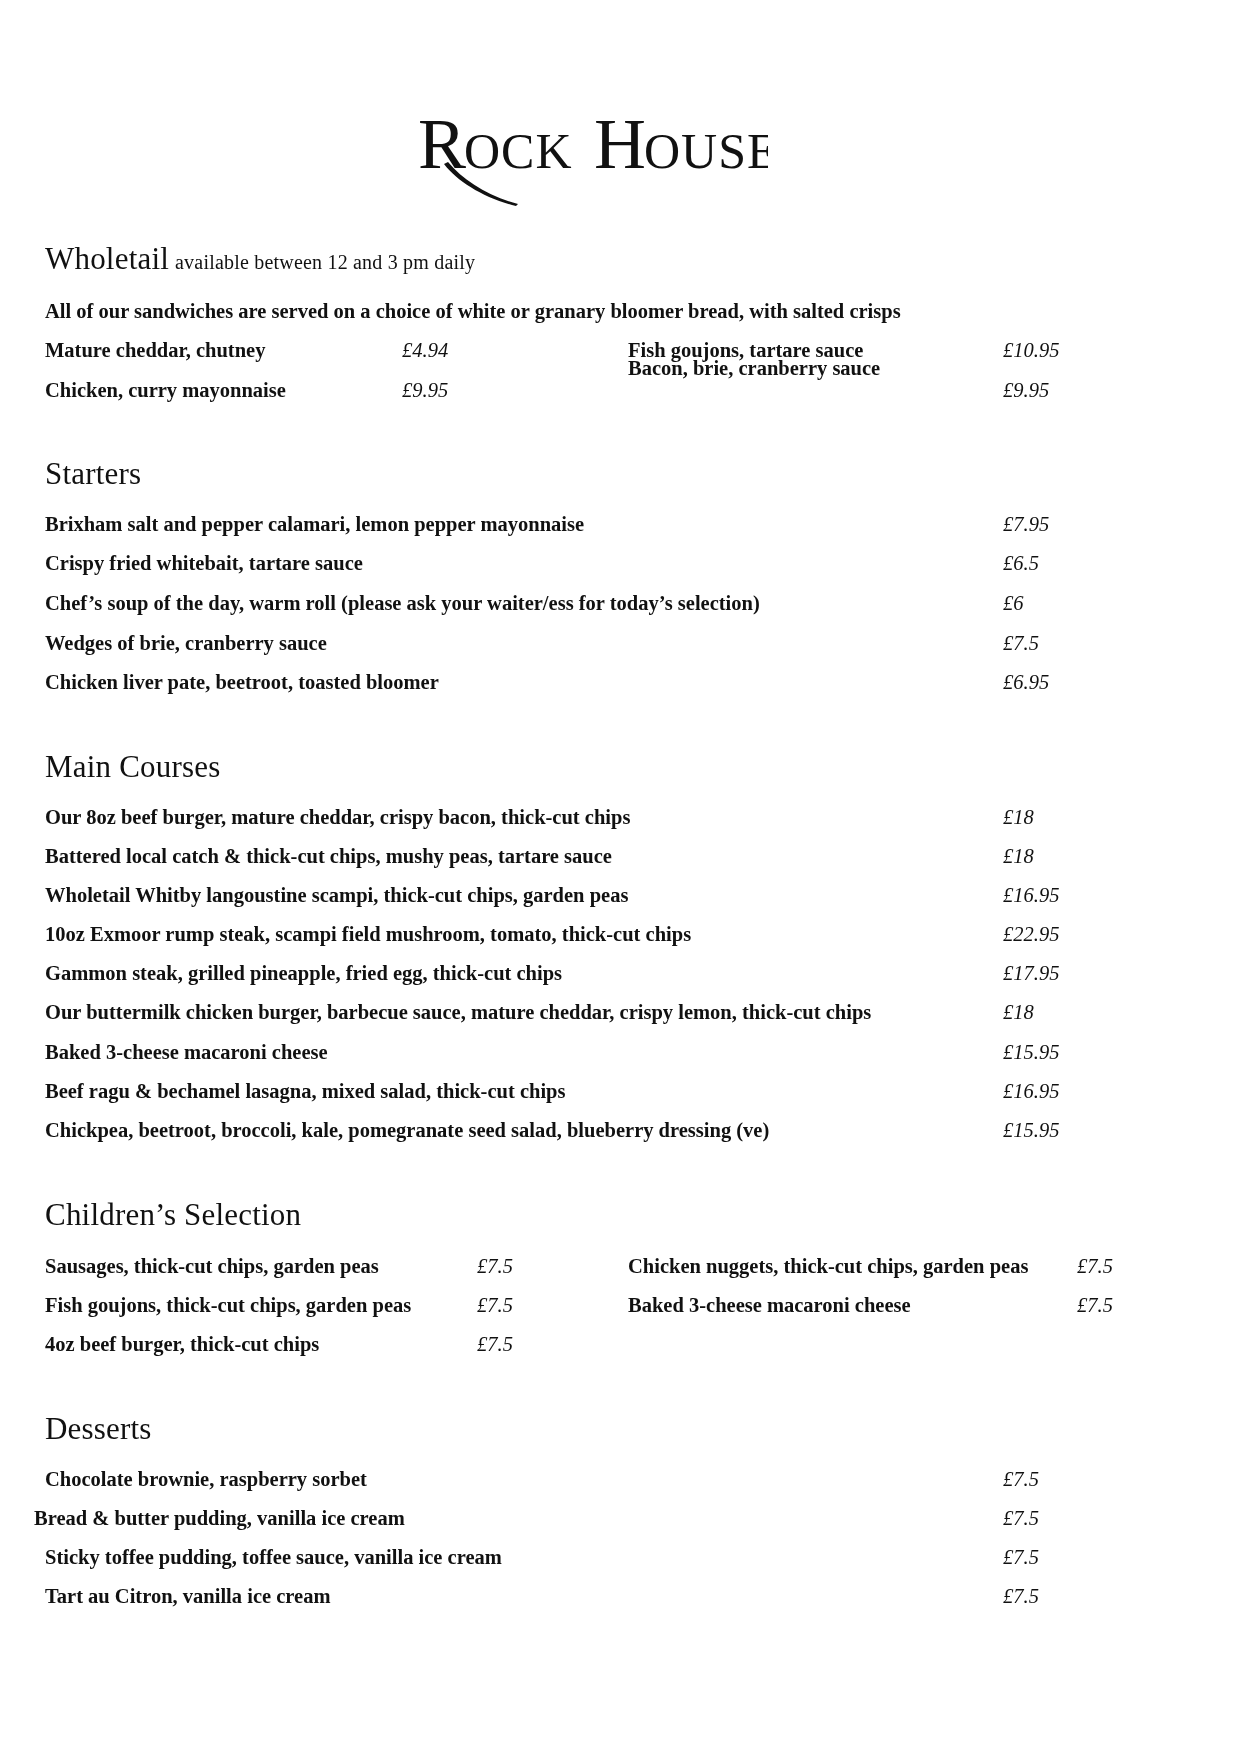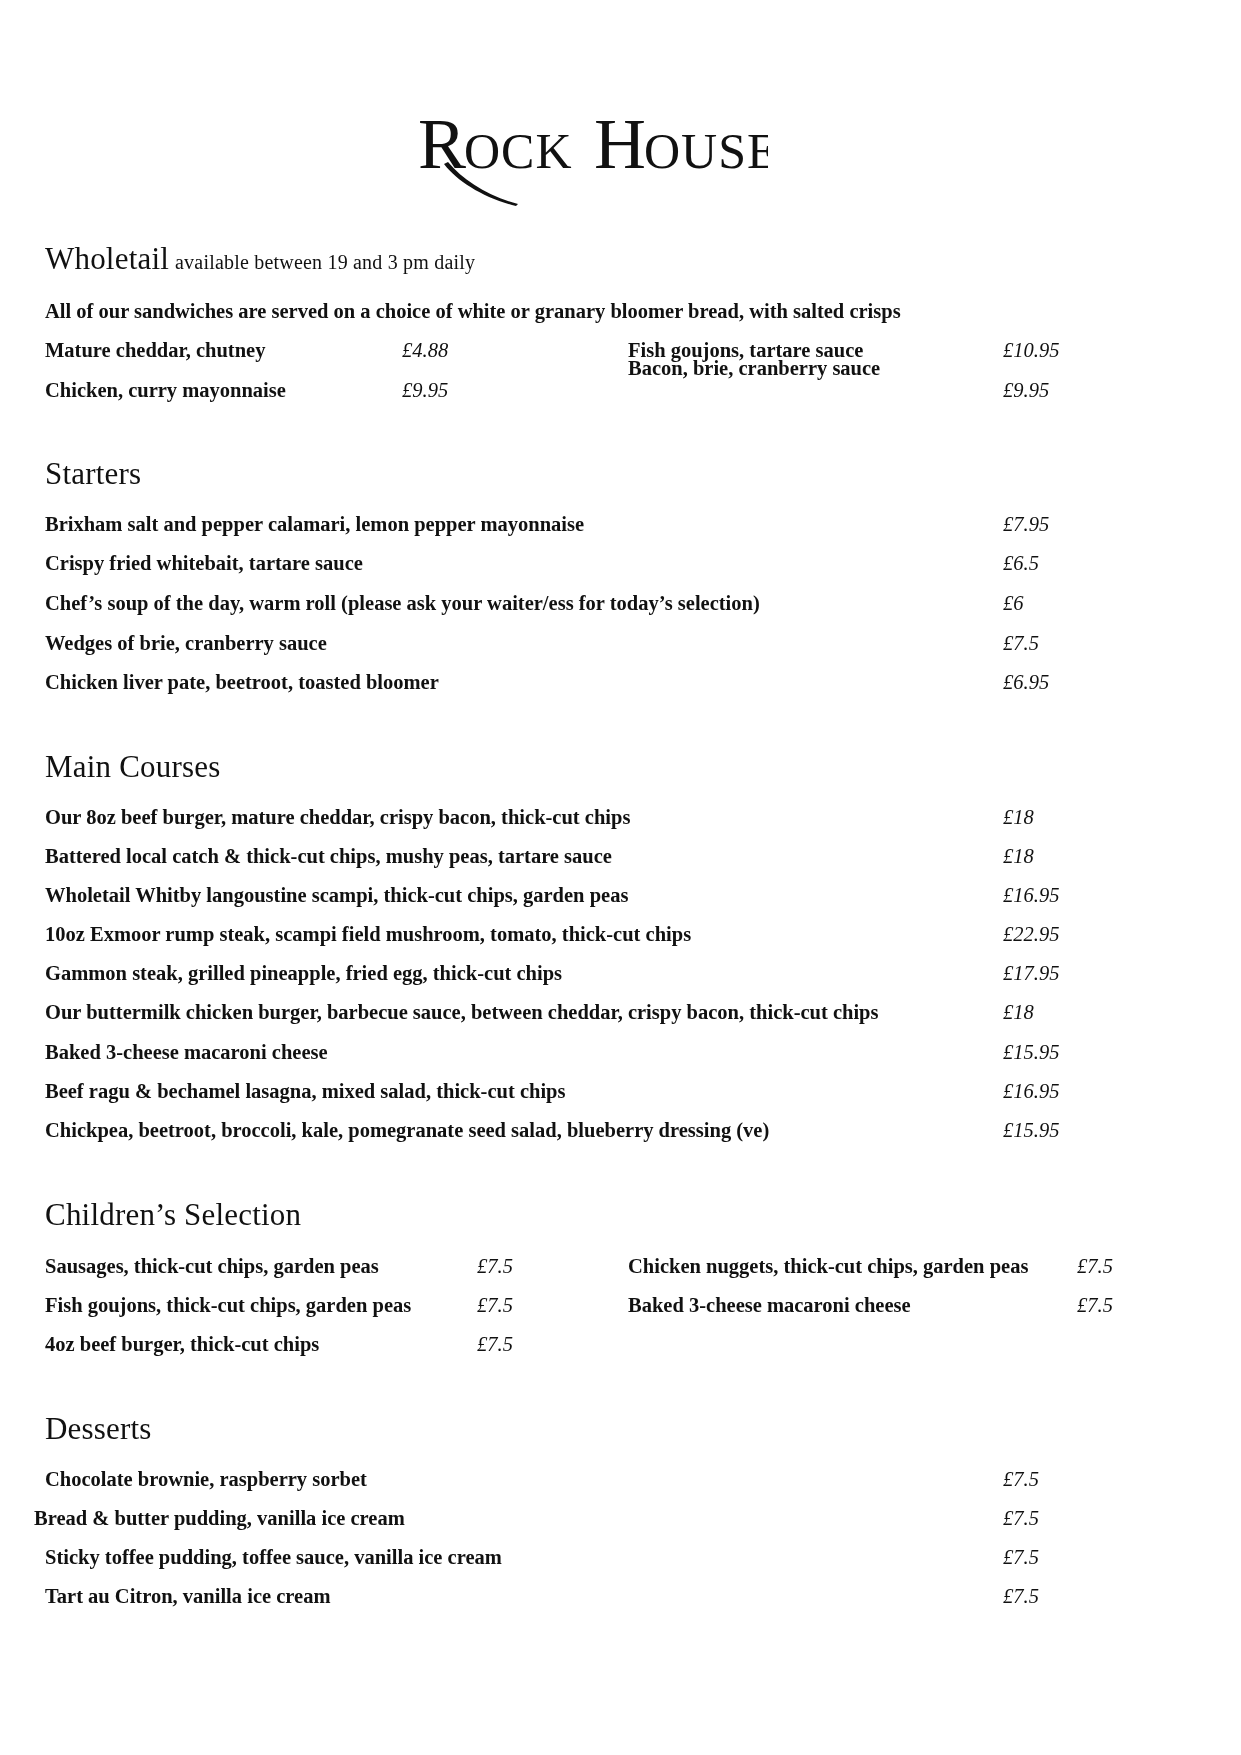--- a/index.html
+++ b/index.html
@@ -19,24 +19,24 @@
   <svg viewBox="0 0 350 110" xmlns="http://www.w3.org/2000/svg">
     <text x="0" y="68" font-family="Liberation Serif, DejaVu Serif, serif" font-size="72" fill="#111">R</text>
     <text x="48" y="68" font-family="Liberation Serif, DejaVu Serif, serif" font-size="50" fill="#111" letter-spacing="1"></text>
     <text x="46" y="68" font-family="Liberation Serif, DejaVu Serif, serif" font-size="50" fill="#111" letter-spacing="1">OCK</text>
     <text x="176" y="68" font-family="Liberation Serif, DejaVu Serif, serif" font-size="72" fill="#111">H</text>
     <text x="226" y="68" font-family="Liberation Serif, DejaVu Serif, serif" font-size="50" fill="#111" letter-spacing="1">OUSE</text>
     <path d="M30 62 C 45 80, 70 96, 100 104 L 98 106 C 66 98, 40 82, 26 64 Z" fill="#111"></path>
   </svg>
 </div>
 
-<div class="h" style="top:241px"><span>Wholetail</span><span class="sub">available between 19 and 3 pm daily</span></div>
+<div class="h" style="top:241px"><span>Wholetail</span><span class="sub">available between 12 and 3 pm daily</span></div>
 <div class="t" style="left:45px;top:311px">All of our sandwiches are served on a choice of white or granary bloomer bread, with salted crisps</div>
 <div class="t" style="left:45px;top:350px">Mature cheddar, chutney</div>
-<div class="p" style="left:402px;top:350px">£4.88</div>
+<div class="p" style="left:402px;top:350px">£4.94</div>
 <div class="t" style="left:45px;top:390px">Chicken, curry mayonnaise</div>
 <div class="p" style="left:402px;top:390px">£9.95</div>
 <div class="t" style="left:628px;top:350px">Fish goujons, tartare sauce</div>
 <div class="p" style="left:1003px;top:350px">£10.95</div>
 <div class="t" style="left:628px;top:368px">Bacon, brie, cranberry sauce</div>
 <div class="p" style="left:1003px;top:390px">£9.95</div>
 
 <div class="h" style="top:456px">Starters</div>
 <div class="t" style="left:45px;top:524px">Brixham salt and pepper calamari, lemon pepper mayonnaise</div>
 <div class="p" style="left:1003px;top:524px">£7.95</div>
@@ -53,21 +53,21 @@
 <div class="t" style="left:45px;top:817px">Our 8oz beef burger, mature cheddar, crispy bacon, thick-cut chips</div>
 <div class="p" style="left:1003px;top:817px">£18</div>
 <div class="t" style="left:45px;top:856px">Battered local catch &amp; thick-cut chips, mushy peas, tartare sauce</div>
 <div class="p" style="left:1003px;top:856px">£18</div>
 <div class="t" style="left:45px;top:895px">Wholetail Whitby langoustine scampi, thick-cut chips, garden peas</div>
 <div class="p" style="left:1003px;top:895px">£16.95</div>
 <div class="t" style="left:45px;top:934px">10oz Exmoor rump steak, scampi field mushroom, tomato, thick-cut chips</div>
 <div class="p" style="left:1003px;top:934px">£22.95</div>
 <div class="t" style="left:45px;top:973px">Gammon steak, grilled pineapple, fried egg, thick-cut chips</div>
 <div class="p" style="left:1003px;top:973px">£17.95</div>
-<div class="t" style="left:45px;top:1012px">Our buttermilk chicken burger, barbecue sauce, between cheddar, crispy bacon, thick-cut chips</div>
+<div class="t" style="left:45px;top:1012px">Our buttermilk chicken burger, barbecue sauce, mature cheddar, crispy lemon, thick-cut chips</div>
 <div class="p" style="left:1003px;top:1012px">£18</div>
 <div class="t" style="left:45px;top:1052px">Baked 3-cheese macaroni cheese</div>
 <div class="p" style="left:1003px;top:1052px">£15.95</div>
 <div class="t" style="left:45px;top:1091px">Beef ragu &amp; bechamel lasagna, mixed salad, thick-cut chips</div>
 <div class="p" style="left:1003px;top:1091px">£16.95</div>
 <div class="t" style="left:45px;top:1130px">Chickpea, beetroot, broccoli, kale, pomegranate seed salad, blueberry dressing (ve)</div>
 <div class="p" style="left:1003px;top:1130px">£15.95</div>
 
 <div class="h" style="top:1197px">Children’s Selection</div>
 <div class="t" style="left:45px;top:1266px">Sausages, thick-cut chips, garden peas</div>

